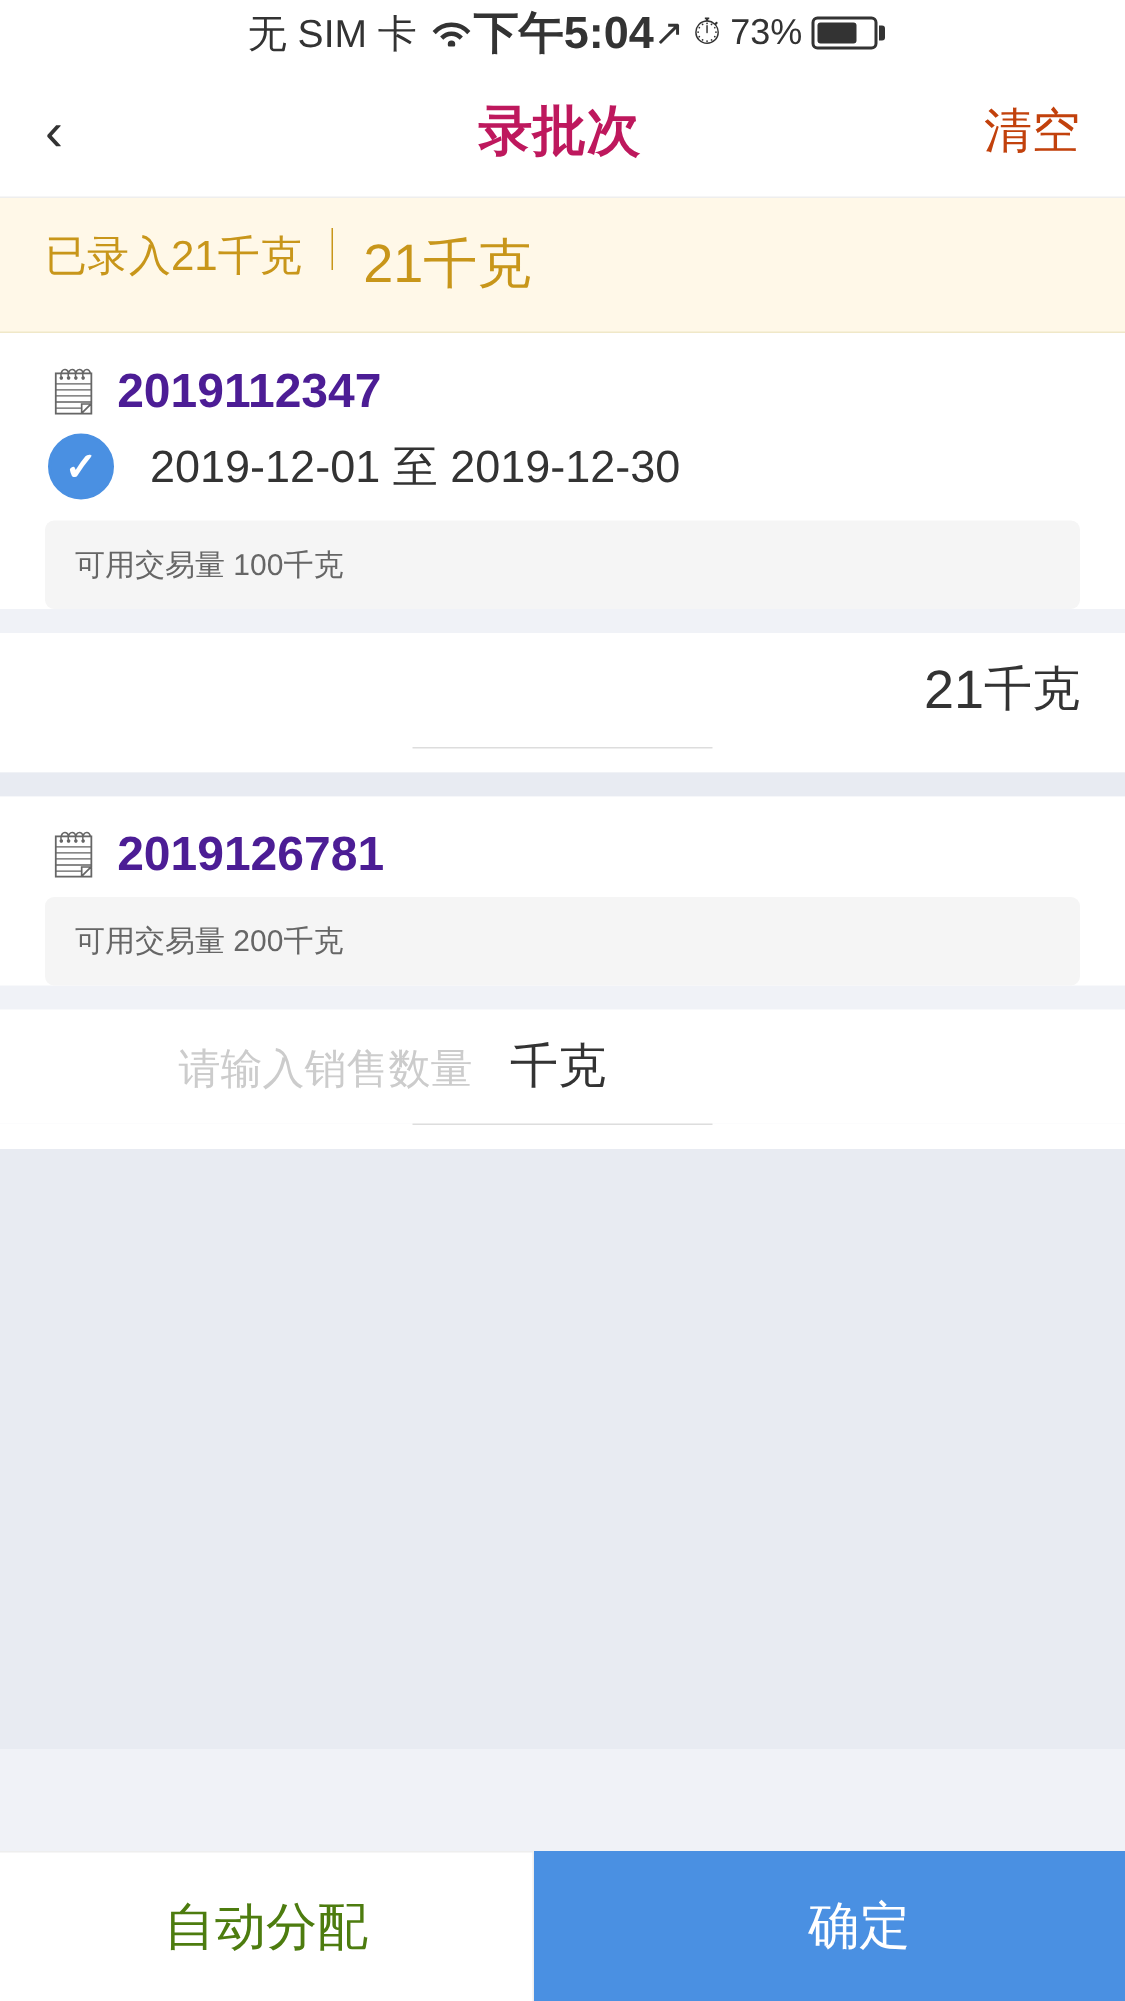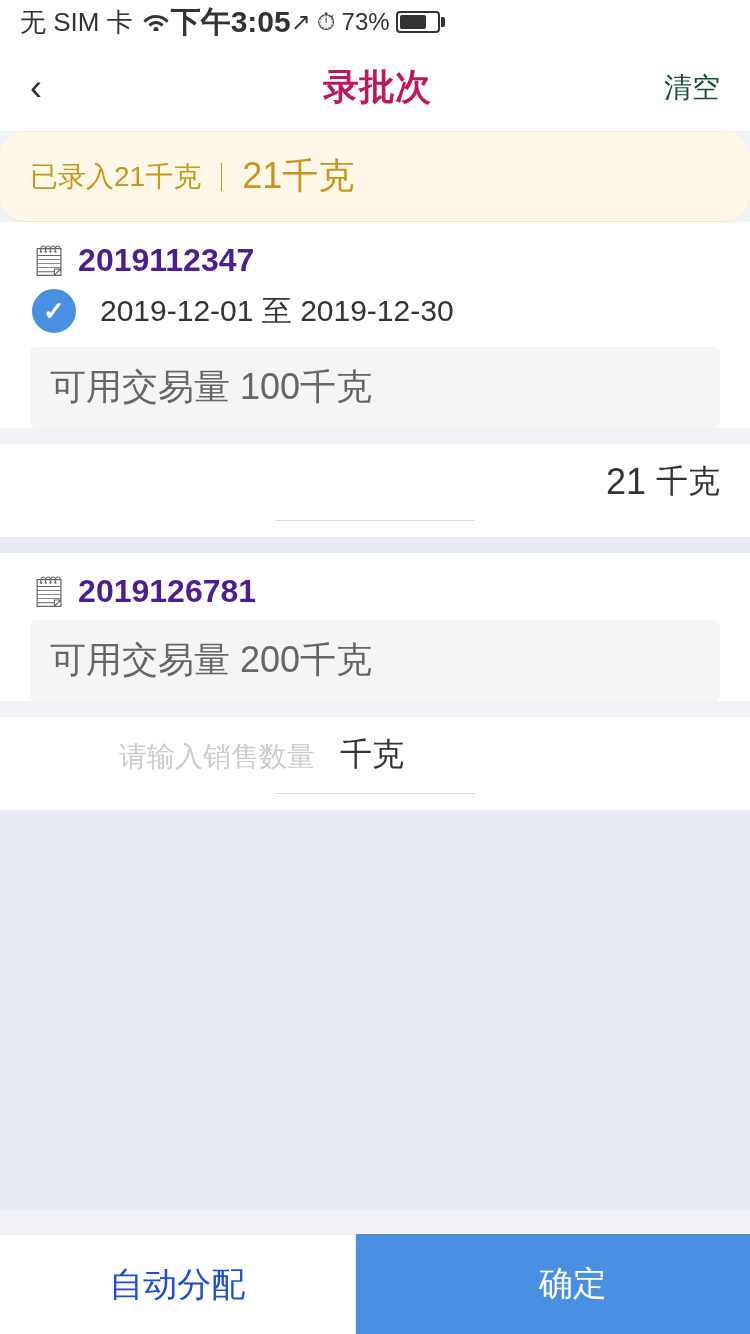--- a/index.html
+++ b/index.html
@@ -13,21 +13,21 @@
       color: #333;
     }
 
     
     .status-bar {
       width: 100%;
       height: 44px;
       background: #fff;
       display: flex;
       align-items: center;
-      justify-content: flex-start;
+      justify-content: center;
       padding: 0 20px;
       font-size: 26px;
       font-weight: 500;
     }
     .status-left { display: flex; align-items: center; gap: 8px; }
     .status-center { font-size: 30px; font-weight: 600; }
     .status-right { display: flex; align-items: center; gap: 6px; font-size: 24px; }
     .battery-icon {
       width: 44px; height: 22px;
       border: 2px solid #333;
@@ -71,35 +71,34 @@
       color: #333;
       cursor: pointer;
       width: 60px;
     }
     .nav-title {
       font-size: 36px;
       font-weight: 600;
       color: #be185d;
     }
     .nav-clear {
-      font-size: 28px;
-      color: #14532d;
+      font-size: 32px;
+      color: #c2410c;
       cursor: pointer;
     }
 
     
     .info-banner {
       width: 100%;
       background: #fff8e8;
       padding: 20px 30px;
       display: flex;
-      align-items: center;
+      align-items: flex-start;
       gap: 20px;
       border-bottom: 1px solid #f0e8c8;
-      border-radius: 25px;
     }
     .info-label {
       font-size: 28px;
       color: #c8961a;
     }
     .info-divider {
       width: 1px;
       height: 28px;
       background: #c8961a;
     }
@@ -159,33 +158,32 @@
       font-weight: bold;
     }
     .item-date {
       font-size: 30px;
       color: #333;
     }
     .available-qty-box {
       background: #f5f5f5;
       border-radius: 6px;
       padding: 16px 20px;
-      font-size: 36px;
+      font-size: 20px;
       color: #666;
       margin-bottom: 16px;
     }
 
     
     .qty-row {
       display: flex;
       align-items: center;
       justify-content: flex-end;
       padding: 16px 30px;
       background: #fff;
-      gap: 10px;
     }
     .qty-value {
       font-size: 36px;
       color: #333;
       font-weight: 500;
     }
     .qty-unit {
       font-size: 32px;
       color: #333;
     }
@@ -244,21 +242,21 @@
       position: fixed;
       bottom: 0;
       left: 0;
       background: #fff;
     }
     .btn-auto {
       flex: 1;
       background: #fff;
       border: none;
       font-size: 34px;
-      color: #1d4ed8;
+      color: #4d7c0f;
       cursor: pointer;
       display: flex;
       align-items: center;
       justify-content: center;
       border-top: 1px solid #eee;
       border-right: 1px solid #eee;
     }
     .btn-confirm {
       flex: 1;
       background: #4a90e2;
@@ -283,21 +281,21 @@
 
   <div class="status-bar">
     <div class="status-left">
       <span>无 SIM 卡</span>
       <span>
         <svg width="30" height="22" viewBox="0 0 30 22">
             <path d="M15 18a2.5 2.5 0 110 5 2.5 2.5 0 010-5zm0-6c3 0 5.7 1.3 7.6 3.4l-2.1 2.1A7.5 7.5 0 0015 15a7.5 7.5 0 00-5.5 2.5l-2.1-2.1A10.5 10.5 0 0115 12zm0-6c5 0 9.5 2.2 12.6 5.7l-2.1 2.1A13.5 13.5 0 0015 9a13.5 13.5 0 00-10.5 4.8L2.4 11.7A16.5 16.5 0 0115 6z" fill="#333"></path>
           </svg>
       </span>
     </div>
-    <div class="status-center">下午3:05</div>
+    <div class="status-center">下午5:04</div>
     <div class="status-right">
       <span>↗</span>
       <span>⏱</span>
       <span>73%</span>
       <span class="battery-icon">
           <span class="battery-fill"></span>
         </span>
     </div>
   </div>
 

